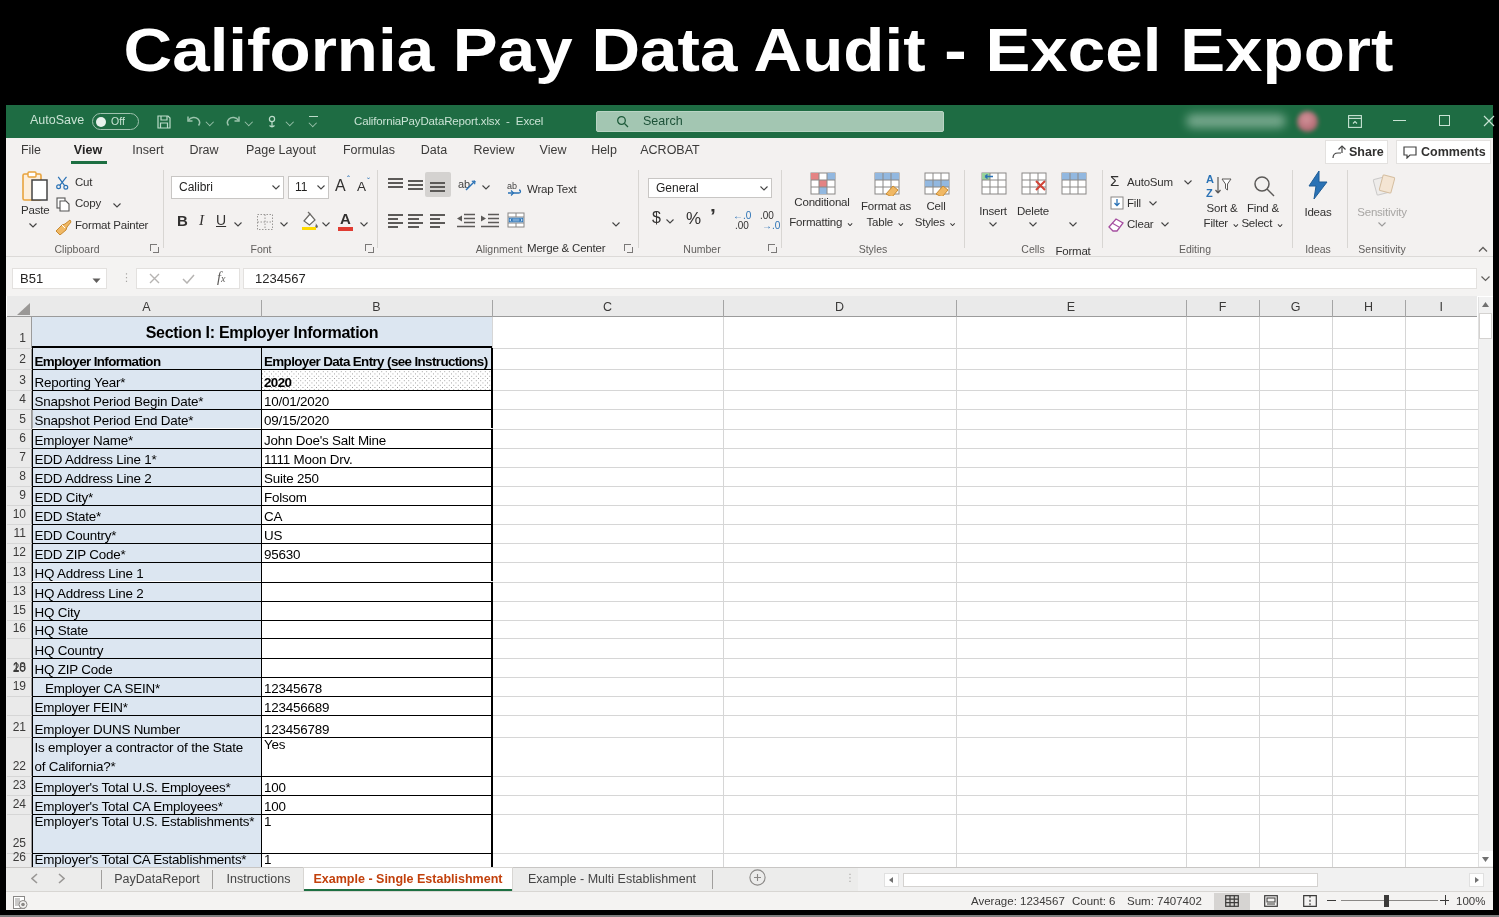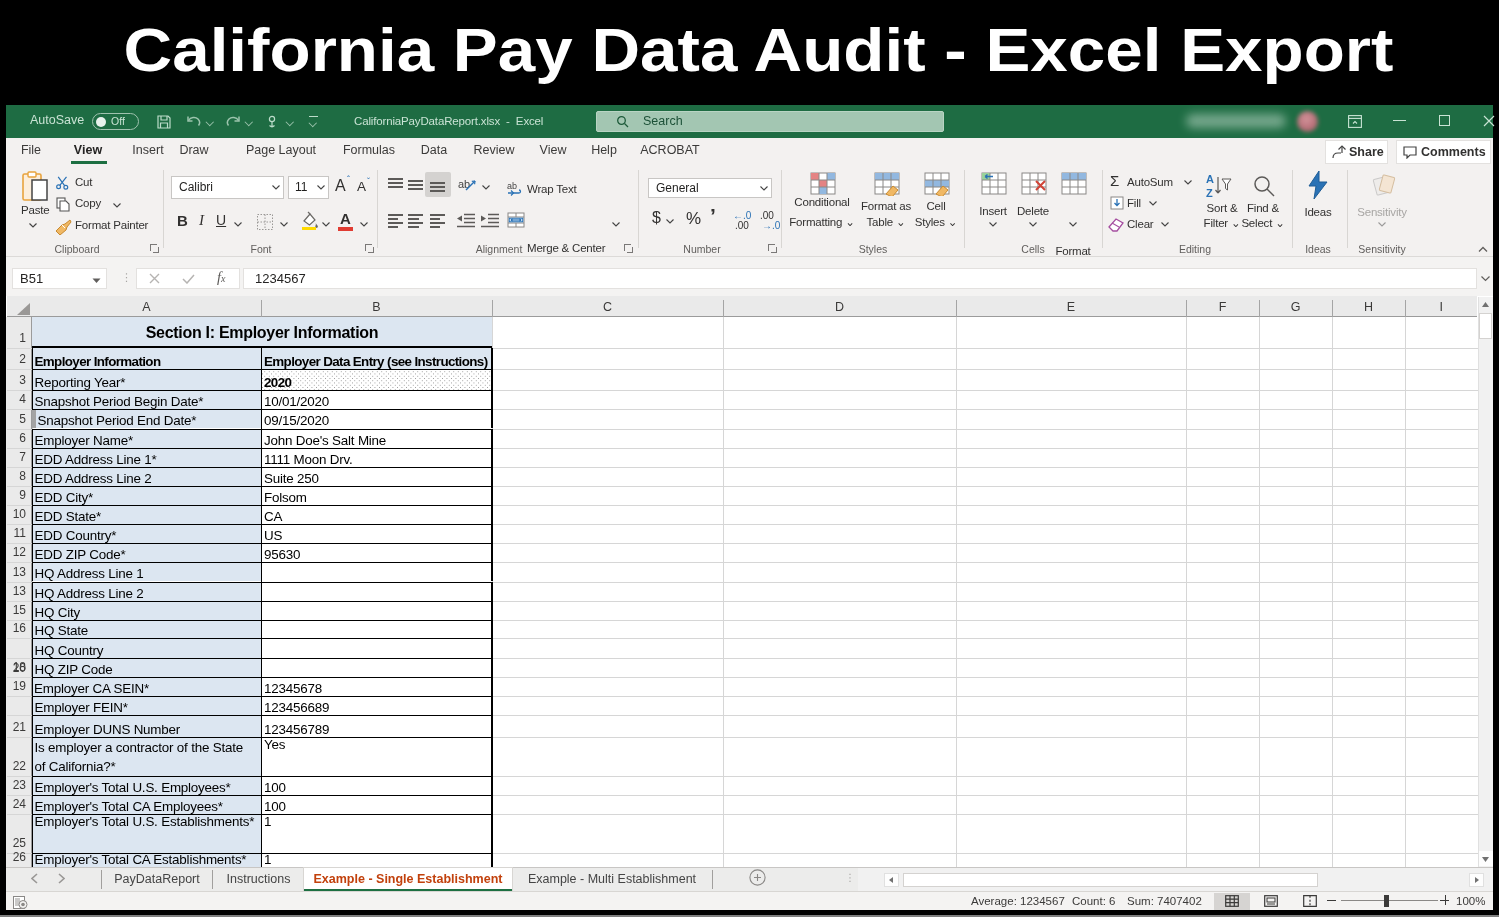--- a/index.html
+++ b/index.html
@@ -89,21 +89,21 @@
 <span class="abs" style="left:1387px;top:15px;width:13px;height:1.4px;background:#c9e3d4;"></span>
 <span class="abs" style="left:1433px;top:10px;width:11px;height:11px;border:1.2px solid #c9e3d4;"></span>
 <svg class="abs" style="left:1477px;top:10px;" width="12" height="12" viewBox="0 0 12 12">
       <path d="M1 1l10 10M11 1L1 11" stroke="#c9e3d4" stroke-width="1.2"></path>
     </svg>
 </div>
 <div id="tabrow"></div>
 <span class="rtab" style="left:31px;">File</span>
 <span class="rtab" style="left:88px;font-weight:bold;color:#252423;">View</span>
 <span class="rtab" style="left:148px;">Insert</span>
-<span class="rtab" style="left:194px;">Draw</span>
+<span class="rtab" style="left:204px;">Draw</span>
 <span class="rtab" style="left:281px;">Page Layout</span>
 <span class="rtab" style="left:369px;">Formulas</span>
 <span class="rtab" style="left:434px;">Data</span>
 <span class="rtab" style="left:494px;">Review</span>
 <span class="rtab" style="left:553px;">View</span>
 <span class="rtab" style="left:604px;">Help</span>
 <span class="rtab" style="left:670px;">ACROBAT</span>
 <span class="abs" style="left:71px;top:161px;width:36px;height:3px;background:#1d6f42;"></span>
 <span class="abs" style="left:1325px;top:140px;width:63px;height:24px;background:#fff;border:1px solid #e3e1df;"></span>
 <svg class="abs" style="left:1332px;top:145px;" width="14" height="14" viewBox="0 0 14 14">
@@ -523,21 +523,21 @@
 <span class="rnum" style="top:836.4px;">25</span>
 <span class="gl" style="left:6.6px;top:867.0px;width:25.4px;height:1px;"></span>
 <span class="rnum" style="top:850.0px;">26</span>
 <span class="cell blue" style="left:32px;top:317px;width:460px;height:30.5px;font-weight:bold;font-size:16px;letter-spacing:-0.3px;text-align:center;line-height:31px;border-bottom:2px solid #000;">Section I: Employer Information</span>
 <span class="cell blue" style="left:32px;top:347.5px;width:229px;height:21.0px;font-weight:bold;letter-spacing:-0.62px;display:flex;align-items:flex-end;padding-left:1.5px;border-left:1px solid #000;">Employer Information</span>
 <span class="cell" style="left:262px;top:347.5px;width:231px;height:21.0px;background:#dce6f1;font-weight:bold;letter-spacing:-0.62px;display:flex;align-items:flex-end;padding-left:2px;border-right:2.5px solid #000;">Employer Data Entry (see Instructions)</span>
 <span class="cell blue" style="left:32px;top:368.5px;width:229px;height:21.5px;display:flex;align-items:flex-end;padding-left:1.5px;border-left:1px solid #000;">Reporting Year*</span>
 <span class="cell" style="left:262px;top:368.5px;width:231px;height:21.5px;background:#fff;background-image:radial-gradient(#909090 0.7px,transparent 0.85px),radial-gradient(#909090 0.7px,transparent 0.85px);background-size:4.5px 4.5px;background-position:0.5px 0.5px,2.7px 2.7px;font-weight:bold;letter-spacing:-0.62px;display:flex;align-items:flex-end;padding-left:2px;border-right:2.5px solid #000;">2020</span>
 <span class="cell blue" style="left:32px;top:390.0px;width:229px;height:19.30000000000001px;display:flex;align-items:flex-end;padding-left:1.5px;border-left:1px solid #000;">Snapshot Period Begin Date*</span>
 <span class="cell" style="left:262px;top:390.0px;width:231px;height:19.30000000000001px;background:#fff;display:flex;align-items:flex-end;padding-left:2px;border-right:2.5px solid #000;">10/01/2020</span>
-<span class="cell blue" style="left:32px;top:409.3px;width:230px;height:19.19999999999999px;display:flex;align-items:flex-end;padding-left:1.5px;border-left:4px solid #a3a3a3;">Snapshot Period End Date*</span>
+<span class="cell blue" style="left:32px;top:409.3px;width:230px;height:19.19999999999999px;display:flex;align-items:flex-end;padding-left:1.5px;border-left:1px solid #a3a3a3;">Snapshot Period End Date*</span>
 <span class="cell" style="left:262px;top:409.3px;width:231px;height:19.19999999999999px;background:#fff;display:flex;align-items:flex-end;padding-left:2px;border-right:2.5px solid #000;">09/15/2020</span>
 <span class="cell blue" style="left:32px;top:428.5px;width:229px;height:19.30000000000001px;display:flex;align-items:flex-end;padding-left:1.5px;border-left:1px solid #000;">Employer Name*</span>
 <span class="cell" style="left:262px;top:428.5px;width:231px;height:19.30000000000001px;background:#fff;display:flex;align-items:flex-end;padding-left:2px;border-right:2.5px solid #000;">John Doe's Salt Mine</span>
 <span class="cell blue" style="left:32px;top:447.8px;width:229px;height:18.899999999999977px;display:flex;align-items:flex-end;padding-left:1.5px;border-left:1px solid #000;">EDD Address Line 1*</span>
 <span class="cell" style="left:262px;top:447.8px;width:231px;height:18.899999999999977px;background:#fff;display:flex;align-items:flex-end;padding-left:2px;border-right:2.5px solid #000;">1111 Moon Drv.</span>
 <span class="cell blue" style="left:32px;top:466.7px;width:229px;height:19.19999999999999px;display:flex;align-items:flex-end;padding-left:1.5px;border-left:1px solid #000;">EDD Address Line 2</span>
 <span class="cell" style="left:262px;top:466.7px;width:231px;height:19.19999999999999px;background:#fff;display:flex;align-items:flex-end;padding-left:2px;border-right:2.5px solid #000;">Suite 250</span>
 <span class="cell blue" style="left:32px;top:485.9px;width:229px;height:18.900000000000034px;display:flex;align-items:flex-end;padding-left:1.5px;border-left:1px solid #000;">EDD City*</span>
 <span class="cell" style="left:262px;top:485.9px;width:231px;height:18.900000000000034px;background:#fff;display:flex;align-items:flex-end;padding-left:2px;border-right:2.5px solid #000;">Folsom</span>
 <span class="cell blue" style="left:32px;top:504.8px;width:229px;height:19.30000000000001px;display:flex;align-items:flex-end;padding-left:1.5px;border-left:1px solid #000;">EDD State*</span>
@@ -551,21 +551,21 @@
 <span class="cell blue" style="left:32px;top:581.5px;width:229px;height:19.200000000000045px;display:flex;align-items:flex-end;padding-left:1.5px;border-left:1px solid #000;">HQ Address Line 2</span>
 <span class="cell" style="left:262px;top:581.5px;width:231px;height:19.200000000000045px;background:#fff;display:flex;align-items:flex-end;padding-left:2px;border-right:2.5px solid #000;"></span>
 <span class="cell blue" style="left:32px;top:600.7px;width:229px;height:18.899999999999977px;display:flex;align-items:flex-end;padding-left:1.5px;border-left:1px solid #000;">HQ City</span>
 <span class="cell" style="left:262px;top:600.7px;width:231px;height:18.899999999999977px;background:#fff;display:flex;align-items:flex-end;padding-left:2px;border-right:2.5px solid #000;"></span>
 <span class="cell blue" style="left:32px;top:619.6px;width:229px;height:18.799999999999955px;display:flex;align-items:flex-end;padding-left:1.5px;border-left:1px solid #000;">HQ State</span>
 <span class="cell" style="left:262px;top:619.6px;width:231px;height:18.799999999999955px;background:#fff;display:flex;align-items:flex-end;padding-left:2px;border-right:2.5px solid #000;"></span>
 <span class="cell blue" style="left:32px;top:638.4px;width:229px;height:19.399999999999977px;display:flex;align-items:flex-end;padding-left:1.5px;border-left:1px solid #000;">HQ Country</span>
 <span class="cell" style="left:262px;top:638.4px;width:231px;height:19.399999999999977px;background:#fff;display:flex;align-items:flex-end;padding-left:2px;border-right:2.5px solid #000;"></span>
 <span class="cell blue" style="left:32px;top:657.8px;width:229px;height:19.200000000000045px;display:flex;align-items:flex-end;padding-left:1.5px;border-left:1px solid #000;">HQ ZIP Code</span>
 <span class="cell" style="left:262px;top:657.8px;width:231px;height:19.200000000000045px;background:#fff;display:flex;align-items:flex-end;padding-left:2px;border-right:2.5px solid #000;"></span>
-<span class="cell blue" style="left:32px;top:677.0px;width:229px;height:19.0px;display:flex;align-items:flex-end;padding-left:1px;border-left:1px solid #000;">Employer CA SEIN*</span>
+<span class="cell blue" style="left:32px;top:677.0px;width:229px;height:19.0px;display:flex;align-items:flex-end;padding-left:12px;border-left:1px solid #000;">Employer CA SEIN*</span>
 <span class="cell" style="left:262px;top:677.0px;width:231px;height:19.0px;background:#fff;display:flex;align-items:flex-end;padding-left:2px;border-right:2.5px solid #000;">12345678</span>
 <span class="cell blue" style="left:32px;top:696.0px;width:229px;height:19.0px;display:flex;align-items:flex-end;padding-left:1.5px;border-left:1px solid #000;">Employer FEIN*</span>
 <span class="cell" style="left:262px;top:696.0px;width:231px;height:19.0px;background:#fff;display:flex;align-items:flex-end;padding-left:2px;border-right:2.5px solid #000;">123456689</span>
 <span class="cell blue" style="left:32px;top:715.0px;width:229px;height:21.600000000000023px;display:flex;align-items:flex-end;padding-left:1.5px;border-left:1px solid #000;">Employer DUNS Number</span>
 <span class="cell" style="left:262px;top:715.0px;width:231px;height:21.600000000000023px;background:#fff;display:flex;align-items:flex-end;padding-left:2px;border-right:2.5px solid #000;">123456789</span>
 <span class="cell blue" style="left:32px;top:736.6px;width:229px;height:39.0px;white-space:normal;line-height:19.4px;padding-top:1px;display:flex;align-items:flex-start;padding-left:1.5px;border-left:1px solid #000;">Is employer a contractor of the State<br>of California?*</span>
 <span class="cell" style="left:262px;top:736.6px;width:231px;height:39.0px;background:#fff;display:flex;align-items:flex-start;padding-left:2px;border-right:2.5px solid #000;">Yes</span>
 <span class="cell blue" style="left:32px;top:775.6px;width:229px;height:19.100000000000023px;display:flex;align-items:flex-end;padding-left:1.5px;border-left:1px solid #000;">Employer's Total U.S. Employees*</span>
 <span class="cell" style="left:262px;top:775.6px;width:231px;height:19.100000000000023px;background:#fff;display:flex;align-items:flex-end;padding-left:2px;border-right:2.5px solid #000;">100</span>
 <span class="cell blue" style="left:32px;top:794.7px;width:229px;height:19.0px;display:flex;align-items:flex-end;padding-left:1.5px;border-left:1px solid #000;">Employer's Total CA Employees*</span>

